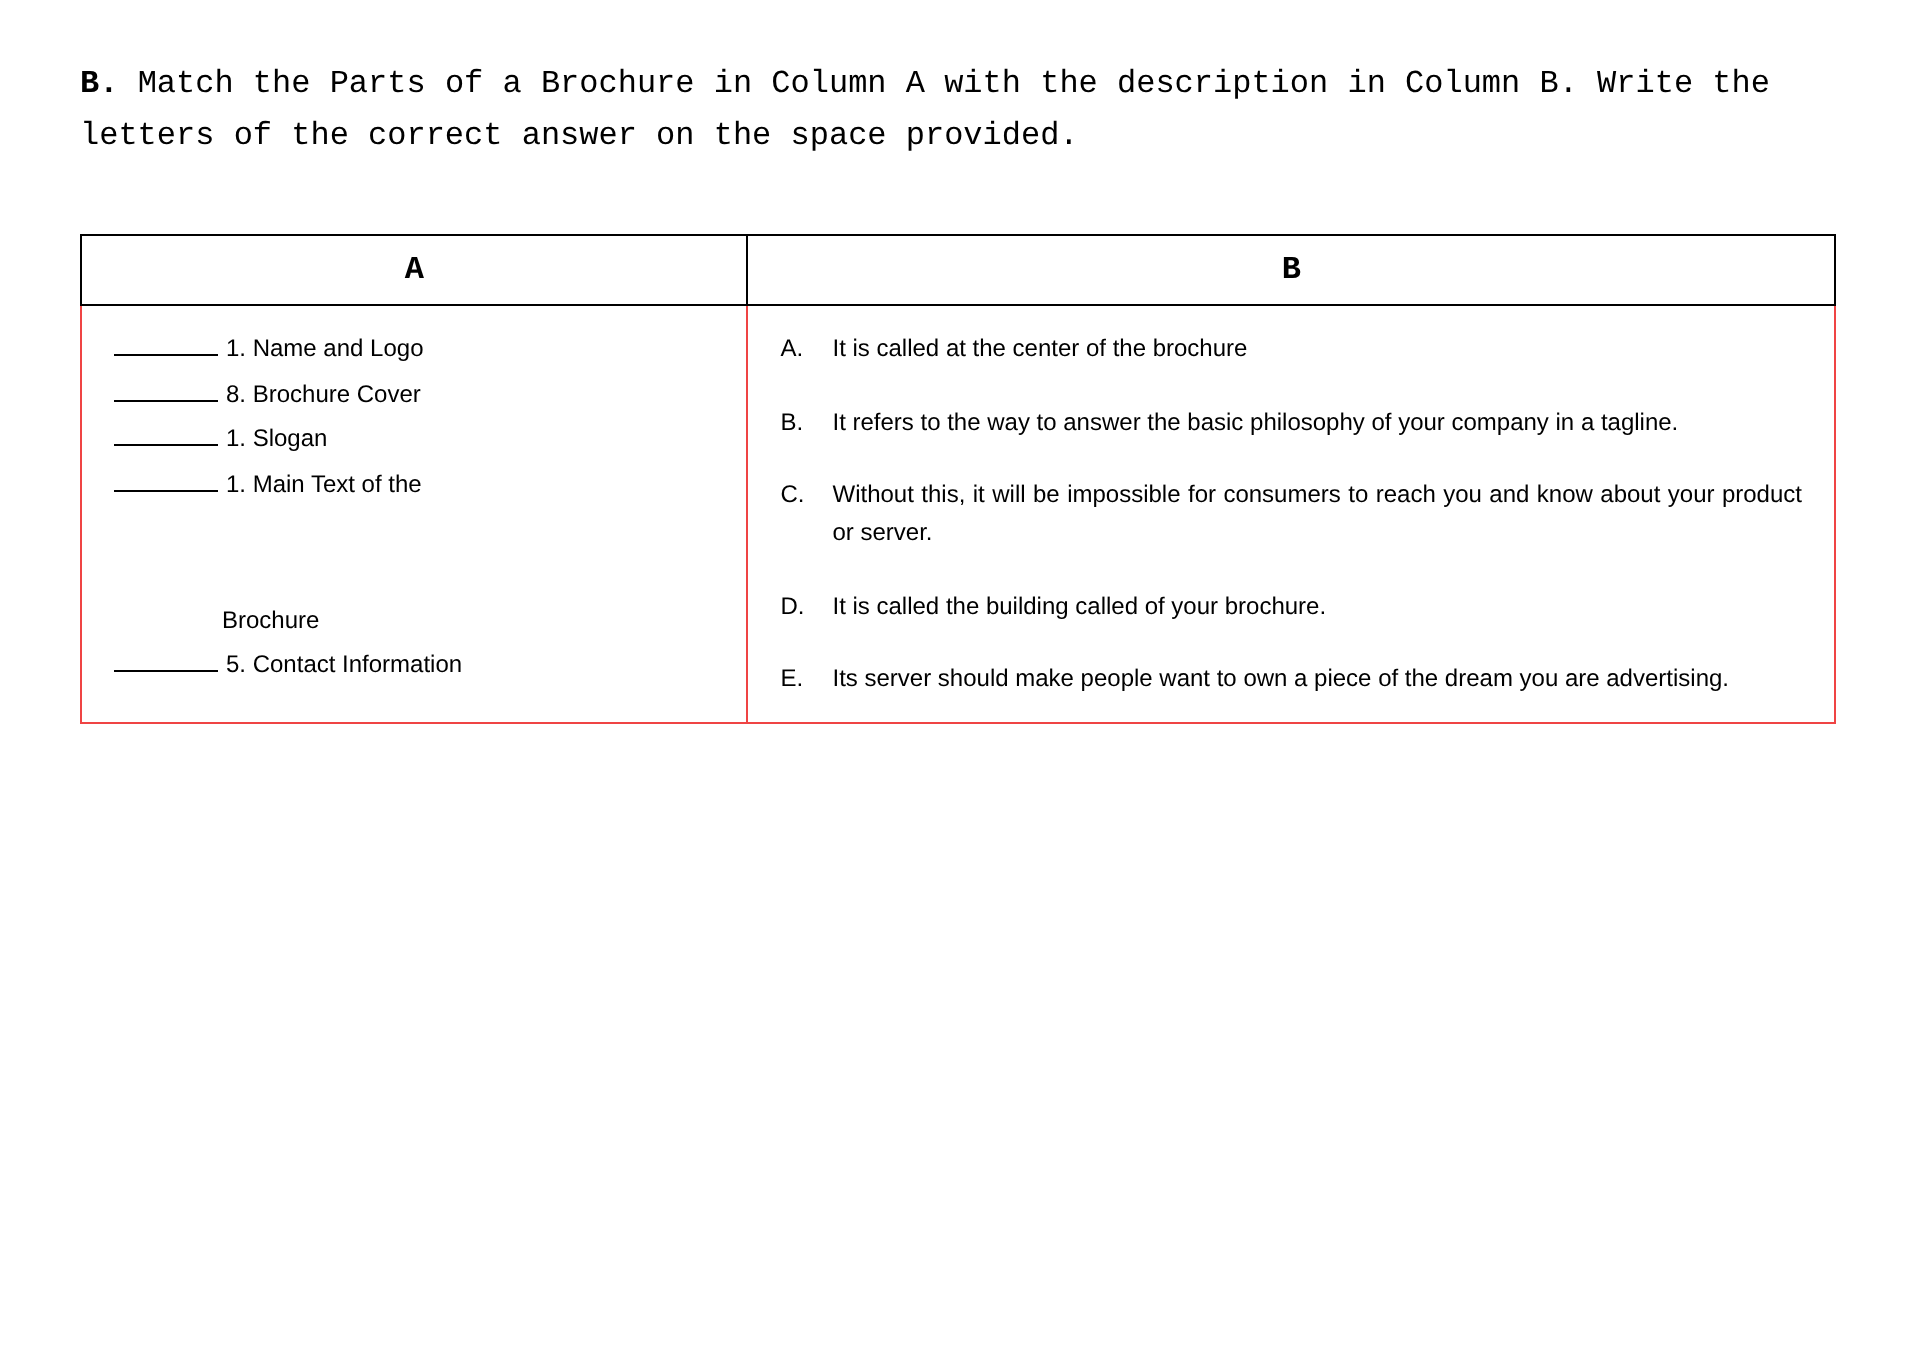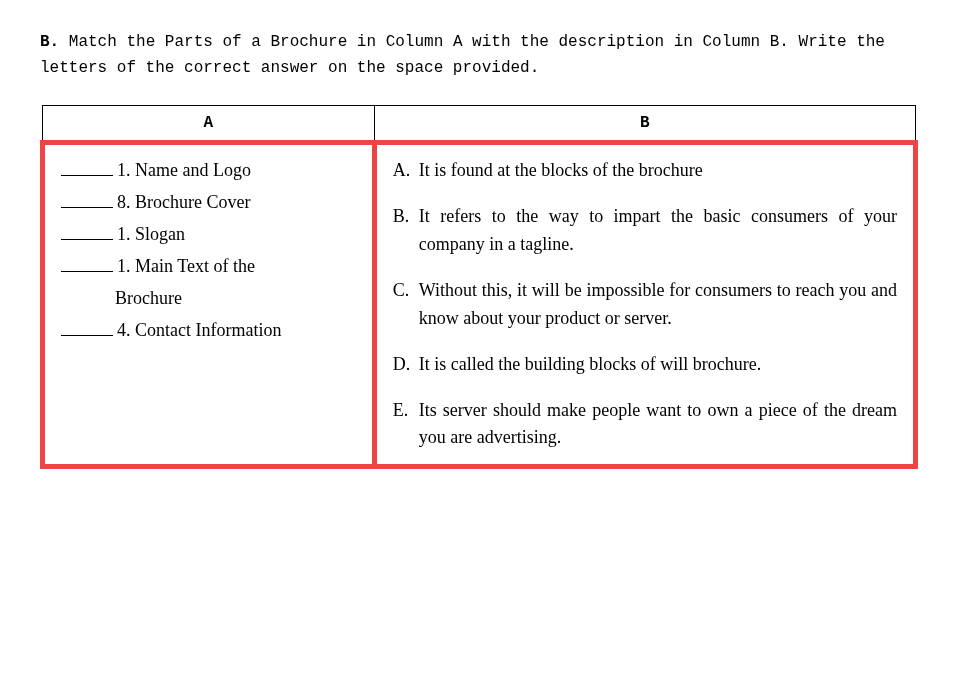--- a/index.html
+++ b/index.html
@@ -12,21 +12,21 @@
       background: #ffffff;
       font-family: 'Courier New', Courier, monospace;
       font-size: 16px;
       color: #000000;
       width: 958px;
       min-height: 673px;
       padding: 30px 40px;
     }
 
     .instructions {
-      margin-bottom: 24px;
+      margin-bottom: 36px;
       line-height: 1.6;
     }
 
     .instructions-label {
       font-weight: bold;
     }
 
     table {
       width: 100%;
       border-collapse: collapse;
@@ -36,25 +36,25 @@
     th {
       border: 1px solid #000;
       padding: 8px 16px;
       text-align: center;
       font-weight: bold;
       font-family: 'Courier New', Courier, monospace;
       font-size: 16px;
     }
 
     td {
-      border: 5px solid #ef4444;
+      border: 1px solid #ef4444;
       padding: 12px 16px;
       vertical-align: top;
-      font-family: Liberation Serif, serif;
-      font-size: 18px;
+      font-family: Liberation Sans, sans-serif;
+      font-size: 12px;
       line-height: 1.55;
     }
 
     .col-a {
       width: 38%;
     }
 
     .col-b {
       width: 62%;
     }
@@ -78,20 +78,21 @@
       border-bottom: 1px solid #000;
       margin-right: 2px;
     }
 
     .item-text {
       display: inline;
     }
 
     .item-indent {
       padding-left: 54px;
+      margin-top: 45px;
     }
 
     .col-b-content {
       display: flex;
       flex-direction: column;
       gap: 18px;
     }
 
     .answer-item {
       display: flex;
@@ -140,41 +141,41 @@
             <span class="blank"></span>
               <span class="item-text">1. Slogan</span>
           </div>
           <div class="match-item">
             <span class="blank"></span>
               <span class="item-text">1. Main Text of the</span>
           </div>
           <div class="item-indent">Brochure</div>
           <div class="match-item">
             <span class="blank"></span>
-              <span class="item-text">4. Contact Information</span>
+              <span class="item-text">5. Contact Information</span>
           </div>
         </div>
       </td>
       <td class="col-b">
         <div class="col-b-content">
           <div class="answer-item">
             <span class="answer-letter">A.</span>
-            <span class="answer-text">It is found at the blocks of the brochure</span>
+            <span class="answer-text">It is called at the center of the brochure</span>
           </div>
           <div class="answer-item">
             <span class="answer-letter">B.</span>
-            <span class="answer-text">It refers to the way to impart the basic consumers of your company in a tagline.</span>
+            <span class="answer-text">It refers to the way to answer the basic philosophy of your company in a tagline.</span>
           </div>
           <div class="answer-item">
             <span class="answer-letter">C.</span>
             <span class="answer-text">Without this, it will be impossible for consumers to reach you and know about your product or server.</span>
           </div>
           <div class="answer-item">
             <span class="answer-letter">D.</span>
-            <span class="answer-text">It is called the building blocks of will brochure.</span>
+            <span class="answer-text">It is called the building called of your brochure.</span>
           </div>
           <div class="answer-item">
             <span class="answer-letter">E.</span>
             <span class="answer-text">Its server should make people want to own a piece of the dream you are advertising.</span>
           </div>
         </div>
       </td>
     </tr>
   </tbody>
 </table>

